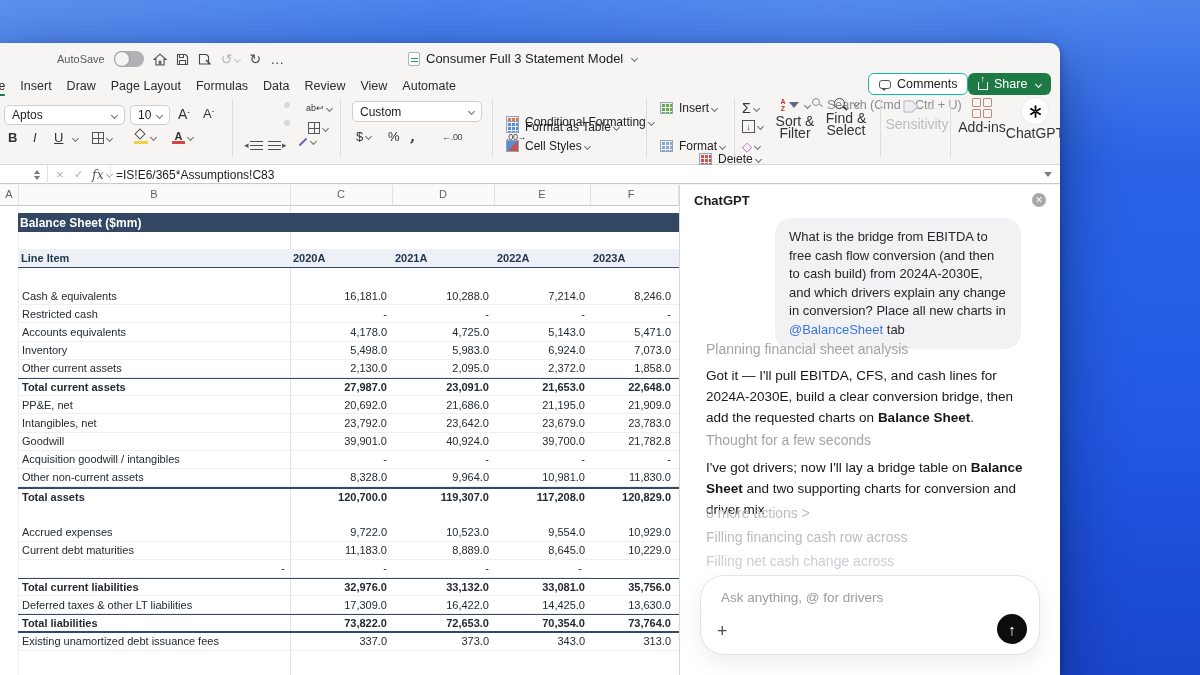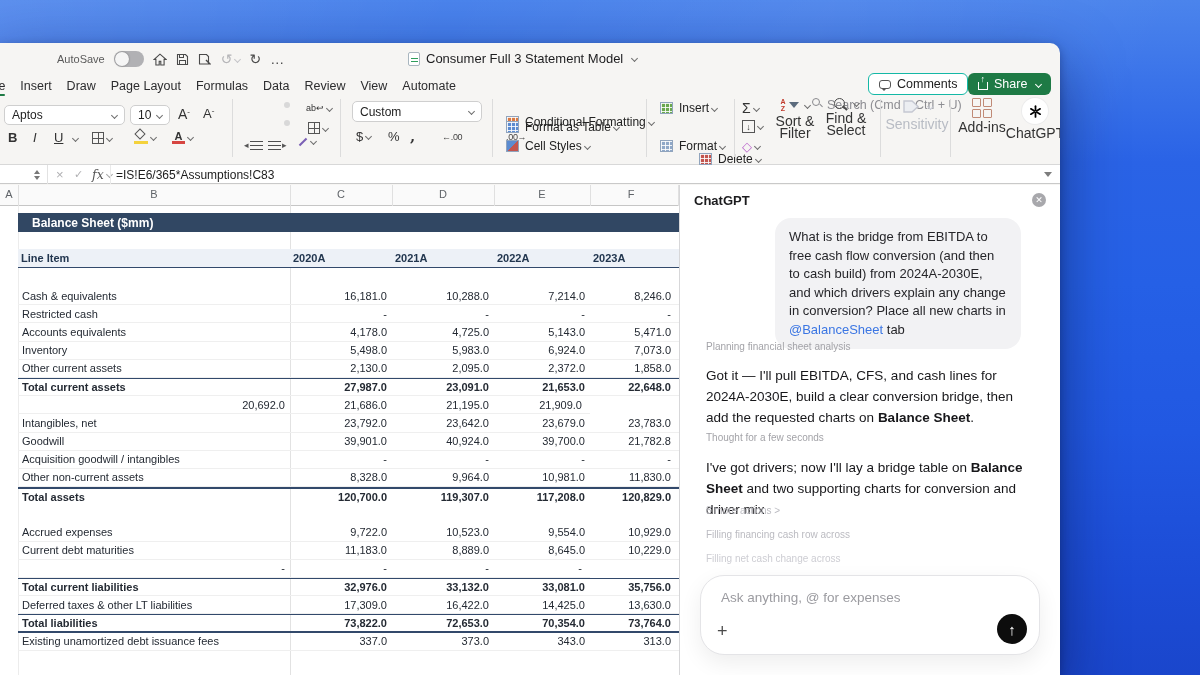--- a/index.html
+++ b/index.html
@@ -86,42 +86,42 @@
   .colhead{position:absolute;left:0;top:142px;width:680px;height:21px;background:#fafafa;border-bottom:1px solid #c6c6c6;}
   .colhead .lt{position:absolute;top:3px;transform:translateX(-50%);font-size:11px;color:#5f6368;}
   .colhead .tick{position:absolute;top:0;height:21px;width:1px;background:#e0e0e0;}
   
   .grid{position:absolute;left:0;top:163px;width:679px;height:469px;background:#fff;overflow:hidden;}
   .gv{position:absolute;top:0;height:100%;width:1px;z-index:0;}
   .gcontent{position:relative;z-index:1;}
   .sp7{height:7px;} .sp17{height:17px;} .sp19{height:19px;}
   .grow{display:grid;grid-template-columns:18px 272px 102px 102px 96px 89px;}
   .band-row{height:19px;}
-  .band{grid-column:2/7;background:#314763;color:#fff;font-weight:700;font-size:12px;display:flex;align-items:center;padding-left:14px;}
+  .band{grid-column:2/7;background:#314763;color:#fff;font-weight:700;font-size:12px;display:flex;align-items:center;padding-left:2px;}
   .hrow{height:19px;}
   .hc{background:#edf1f7;border-bottom:1.5px solid #32496b;display:flex;align-items:center;font-weight:700;font-size:11px;color:#22364f;padding-left:3px;}
   .srow{display:grid;grid-template-columns:18px 272px 102px 102px 96px 89px;height:18.2px;}
   .srow .c{display:flex;align-items:center;justify-content:flex-end;padding-right:5px;font-size:11px;color:#242a33;border-bottom:1px solid #efefef;overflow:hidden;white-space:nowrap;}
   .srow .c0{border-bottom:none;}
   .srow .c1{justify-content:flex-start;padding-left:4px;padding-right:2px;}
   .srow .c5{padding-right:8px;}
   .srow.blank .c{border-bottom:none;}
   .srow.total .c{font-weight:700;border-top:1px solid #32496b;}
   .srow.total .c0{border-top:none;}
   .srow.grand .c{font-weight:700;border-top:2px solid #32496b;border-bottom:none;}
   .srow.grand .c0{border-top:none;}
   .srow.total-end .c{font-weight:700;border-top:1px solid #32496b;border-bottom:2px solid #32496b;}
   .srow.total-end .c0{border-top:none;border-bottom:none;}
   
   .pdiv{position:absolute;left:679px;top:142px;width:1px;height:490px;background:#d7d7d9;}
   .panel{position:absolute;left:680px;top:142px;width:380px;height:490px;background:#fff;}
   .p-title{position:absolute;left:14px;top:8px;font-size:13px;font-weight:700;color:#1c1c1e;}
   .p-close{position:absolute;left:352px;top:8px;width:14px;height:14px;border-radius:50%;background:#a8a8ac;color:#fff;font-size:9px;display:flex;align-items:center;justify-content:center;}
   .bubble{position:absolute;left:95px;top:33px;width:246px;background:#f2f2f4;border-radius:16px;padding:10px 14px;font-size:13px;line-height:18.5px;color:#26262a;}
-  .pstat{position:absolute;left:26px;font-size:10px;color:#a3a3a8;}
+  .pstat{position:absolute;left:26px;font-size:14px;color:#a3a3a8;}
   .ppara{position:absolute;left:26px;width:332px;font-size:13.5px;line-height:21px;color:#17171a;}
   .pfade1{color:#bbbbc1;} .pfade2{color:#cdcdd3;}
   .blink{color:#3b76e3;}
   .inputcard{position:absolute;left:20px;top:390px;width:340px;height:80px;background:#fff;border:1px solid #e4e4e7;border-radius:24px;box-shadow:0 8px 22px rgba(0,0,0,.07);}
   .placeholder{position:absolute;left:20px;top:14px;font-size:13.5px;color:#9b9ba0;}
   .plus{position:absolute;left:16px;bottom:14px;font-size:18px;color:#4a4a4a;line-height:18px;}
   .send{position:absolute;right:12px;bottom:10px;width:30px;height:30px;border-radius:50%;background:#0d0d0d;color:#fff;display:flex;align-items:center;justify-content:center;font-size:15px;font-weight:700;}
   .small9{font-size:9px;color:#444;letter-spacing:-.3px;}
   .comma{font-family:"DejaVu Serif",serif;font-weight:700;font-size:15px;color:#333;}
 </style>
@@ -486,20 +486,21 @@
             <div class="srow total">
               <div class="c c0"></div>
               <div class="c c1">Total current assets</div>
               <div class="c c2">27,987.0</div>
               <div class="c c3">23,091.0</div>
               <div class="c c4">21,653.0</div>
               <div class="c c5">22,648.0</div>
             </div>
             <div class="srow data">
               <div class="c c0"></div>
+              <div class="c c1">PP&amp;E, net</div>
               <div class="c c2">20,692.0</div>
               <div class="c c3">21,686.0</div>
               <div class="c c4">21,195.0</div>
               <div class="c c5">21,909.0</div>
             </div>
             <div class="srow data">
               <div class="c c0"></div>
               <div class="c c1">Intangibles, net</div>
               <div class="c c2">23,792.0</div>
               <div class="c c3">23,642.0</div>
@@ -611,20 +612,20 @@
       <div class="p-close">✕</div>
       <div class="bubble" id="user-msg"><span>What is the bridge from EBITDA to free cash flow conversion (and then to cash build) from 2024A-2030E, and which drivers explain any change in conversion? Place all new charts in </span><span class="blink">@BalanceSheet</span><span> tab</span></div>
       <div class="pstat" style="top:156px;">Planning financial sheet analysis</div>
       <div class="ppara" style="top:180px;" id="reply1"><span>Got it — I'll pull EBITDA, CFS, and cash lines for 2024A-2030E, build a clear conversion bridge, then add the requested charts on </span><span style="font-weight: 700;">Balance Sheet</span><span>.</span></div>
       <div class="pstat" style="top:247px;">Thought for a few seconds</div>
       <div class="ppara" style="top:272px;" id="reply2"><span>I've got drivers; now I'll lay a bridge table on </span><span style="font-weight: 700;">Balance Sheet</span><span> and two supporting charts for conversion and driver mix</span></div>
       <div class="pstat pfade1" style="top:320px;">8 more actions &gt;</div>
       <div class="pstat pfade1" style="top:344px;">Filling financing cash row across</div>
       <div class="pstat pfade2" style="top:368px;">Filling net cash change across</div>
       <div class="inputcard">
-        <div class="placeholder">Ask anything, @ for expenses</div>
+        <div class="placeholder">Ask anything, @ for drivers</div>
         <div class="plus">+</div>
         <div class="send">↑</div>
       </div>
     </div>
 
   </div>
 </div>
 
 </body></html>

